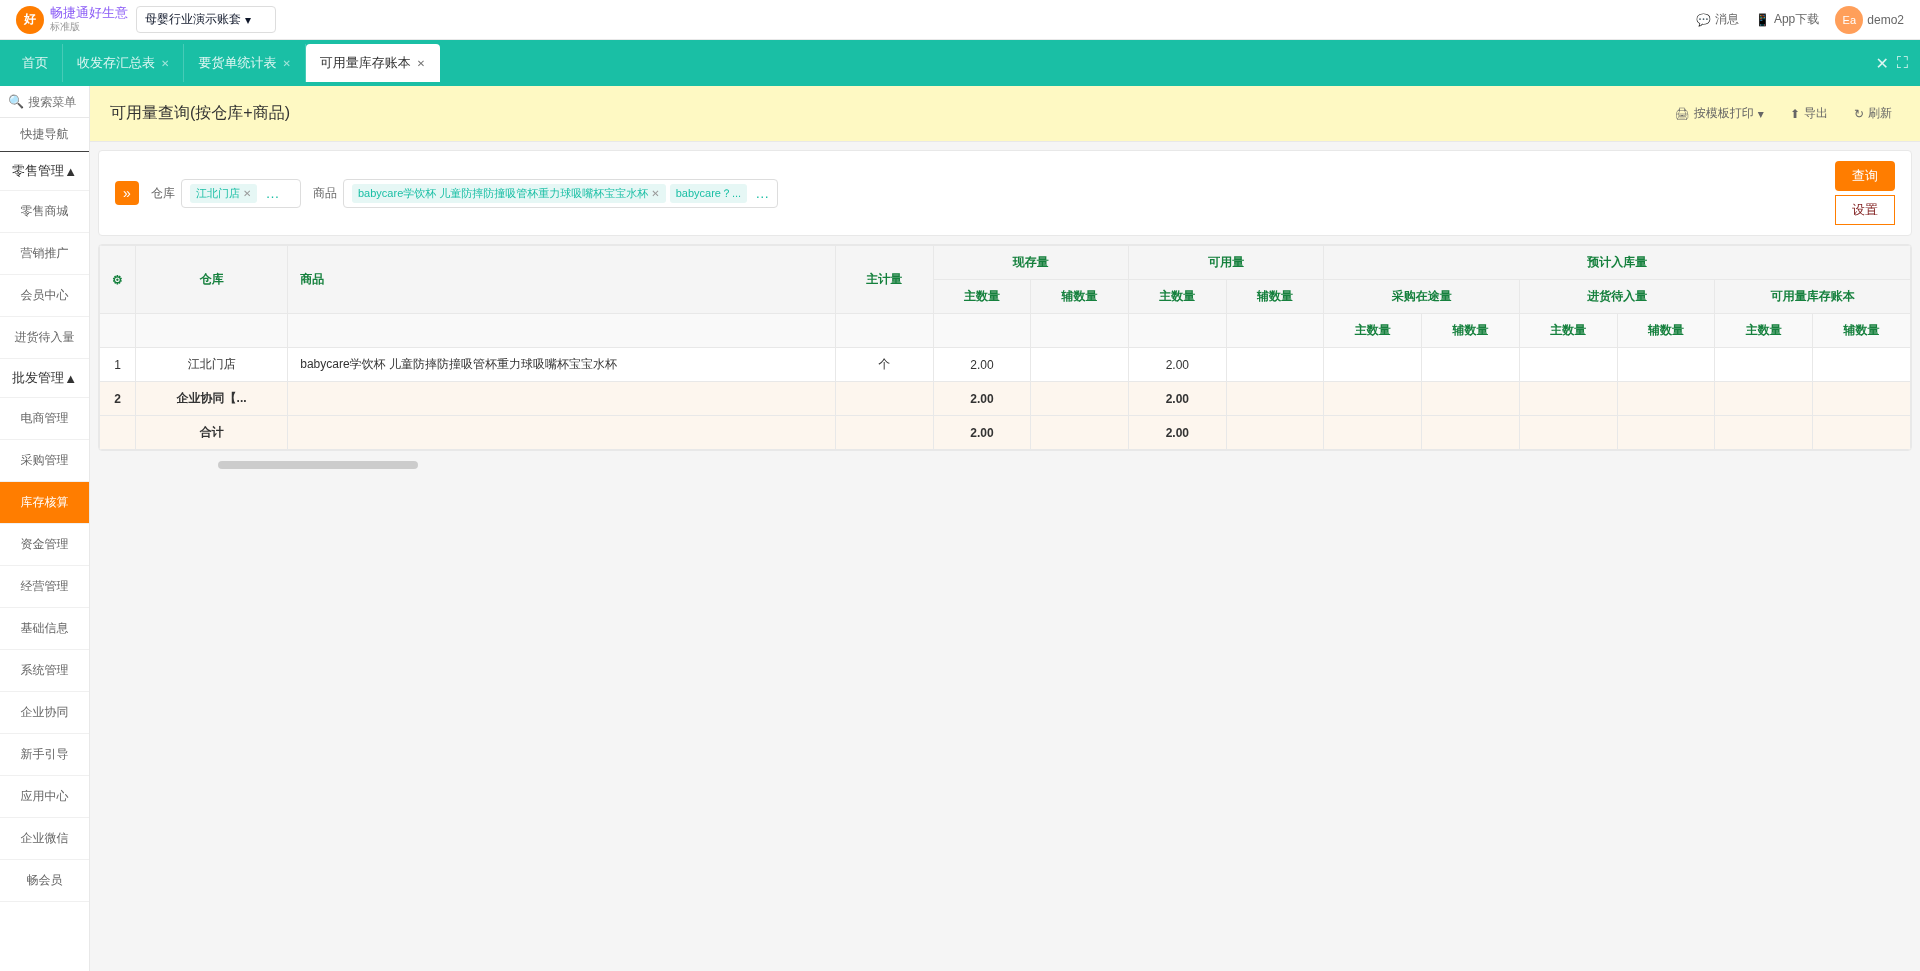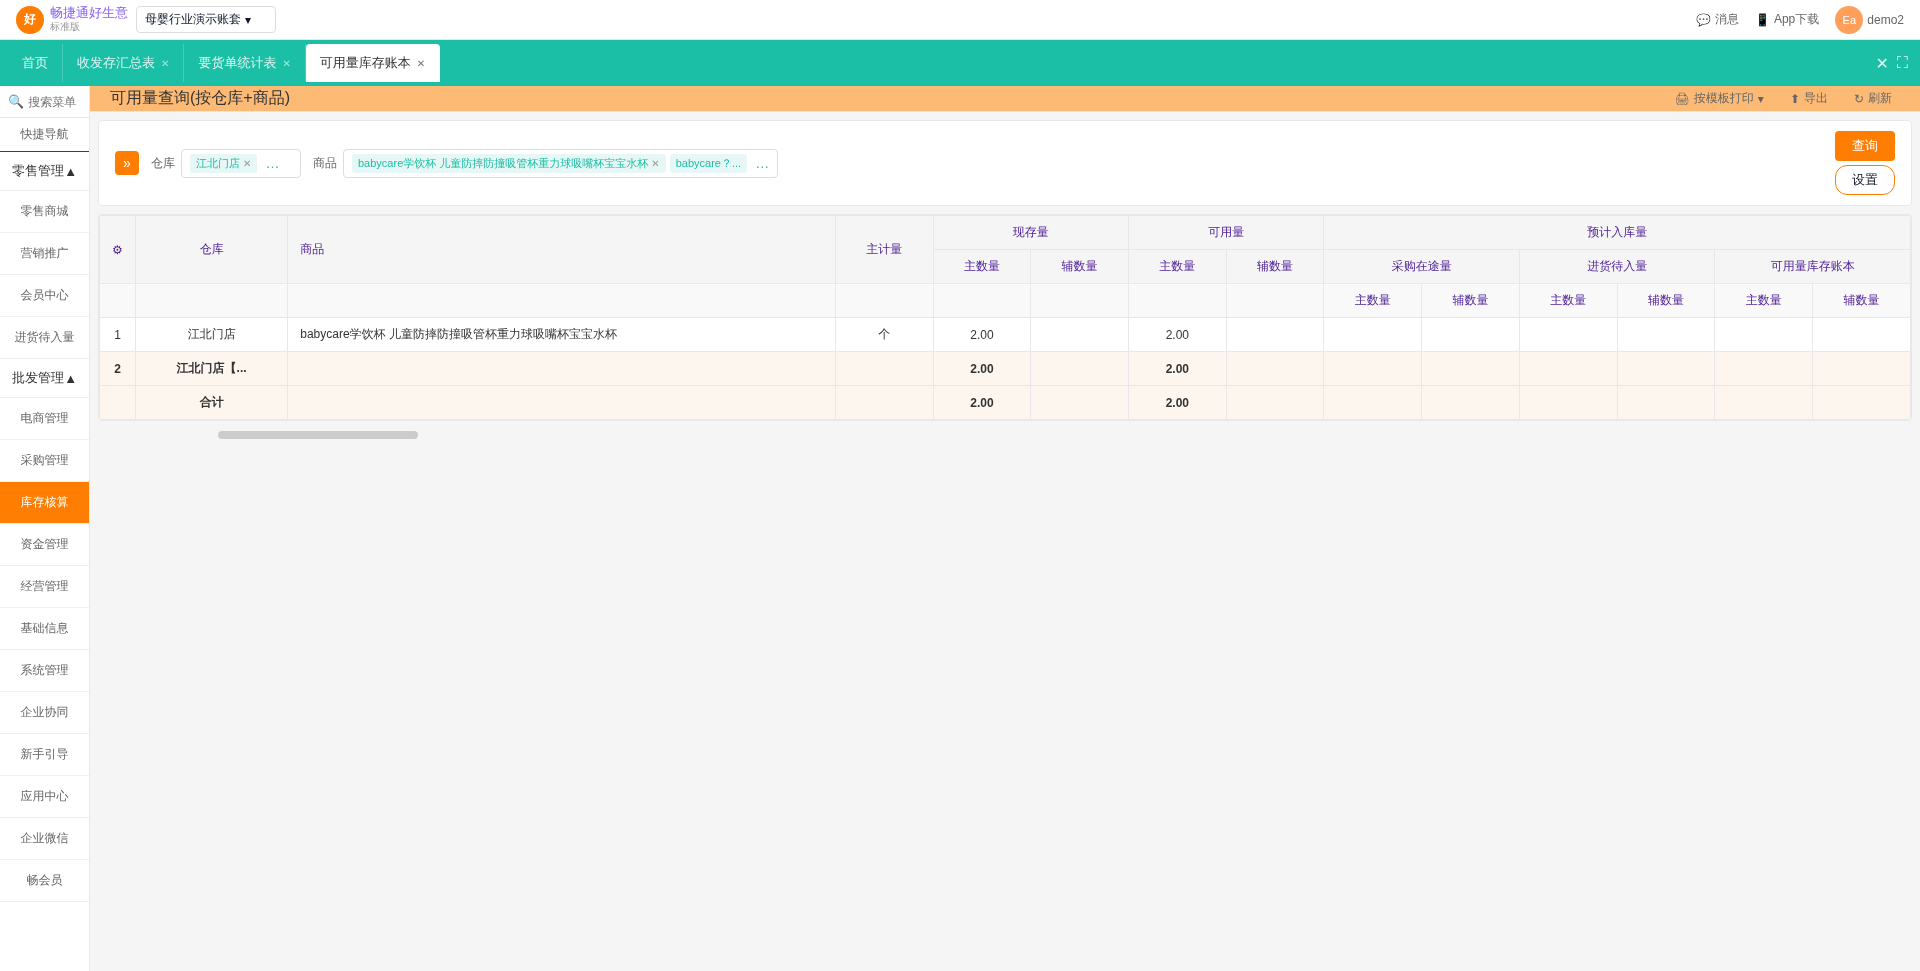--- a/index.html
+++ b/index.html
@@ -86,22 +86,22 @@
     }
     .sidebar-search { padding: 8px; display: flex; align-items: center; gap: 4px; border-bottom: 1px solid #e8e8e8; }
     .sidebar-search input { border: none; outline: none; font-size: 12px; width: 100%; color: #666; }
     .nav-link { font-size: 12px; color: #666; padding: 8px 12px; text-align: center; cursor: pointer; border-bottom: 1px solid #404040; }
 
     
     .content-area { flex: 1; overflow-y: auto; padding: 0; background: #f5f5f5; }
 
     
     .page-header {
-      background: #fdba74;
-      padding: 0 20px;
+      background: #fef9c3;
+      padding: 15px 20px;
       border-bottom: 1px solid #e8e8e8;
       display: flex;
       align-items: center;
       justify-content: space-between;
     }
     .page-title { font-size: 16px; font-weight: 500; color: #333; }
     .header-actions { display: flex; align-items: center; gap: 10px; }
     .header-btn { display: flex; align-items: center; gap: 4px; font-size: 12px; color: #666; cursor: pointer; padding: 4px 8px; border-radius: 4px; }
     .filter-expand-btn {
       width: 24px; height: 24px;
@@ -122,37 +122,37 @@
       font-size: 12px; background: #fff;
     }
     .filter-tag {
       background: #e6f7f5; border-radius: 3px;
       padding: 2px 6px; font-size: 11px; color: #1abfa5;
       display: flex; align-items: center; gap: 3px;
     }
     .filter-tag .remove { cursor: pointer; color: #999; font-size: 10px; }
     .filter-dots { color: #1abfa5; cursor: pointer; font-size: 14px; margin-left: 4px; }
     .btn-primary { background: #ff7d00; color: #fff; border: none; padding: 6px 16px; border-radius: 4px; cursor: pointer; font-size: 13px; }
-    .btn-secondary { background: #fff; color: #0f172a; border: 1px solid #ff7d00; padding: 5px 16px; border-radius: 12px; cursor: pointer; font-size: 13px; }
+    .btn-secondary { background: #fff; color: #7f1d1d; border: 1px solid #ff7d00; padding: 5px 16px; border-radius: 0; cursor: pointer; font-size: 13px; }
 
     
     .table-container {
       background: #fff;
       margin: 0 8px 8px 8px;
       border-radius: 4px;
       border: 1px solid #e8e8e8;
       overflow: auto;
     }
     table { width: 100%; border-collapse: collapse; font-size: 12px; }
     thead tr { background: #f5f5f5; }
     th {
       padding: 8px 12px;
       text-align: center;
-      font-weight: 400;
-      color: #4c1d95;
+      font-weight: 700;
+      color: #15803d;
       border: 1px solid #e8e8e8;
       white-space: nowrap;
     }
     td {
       padding: 8px 12px;
       text-align: center;
       border: 1px solid #e8e8e8;
       color: #333;
     }
     .th-settings { width: 36px; }
@@ -391,21 +391,21 @@
             <td></td>
             <td></td>
             <td></td>
             <td></td>
             <td></td>
             <td></td>
             <td></td>
           </tr>
           <tr class="subtotal-row">
             <td>2</td>
-            <td>江北门店【...</td>
+            <td>企业协同【...</td>
             <td style="text-align:left;"></td>
             <td></td>
             <td>2.00</td>
             <td></td>
             <td>2.00</td>
             <td></td>
             <td></td>
             <td></td>
             <td></td>
             <td></td>

